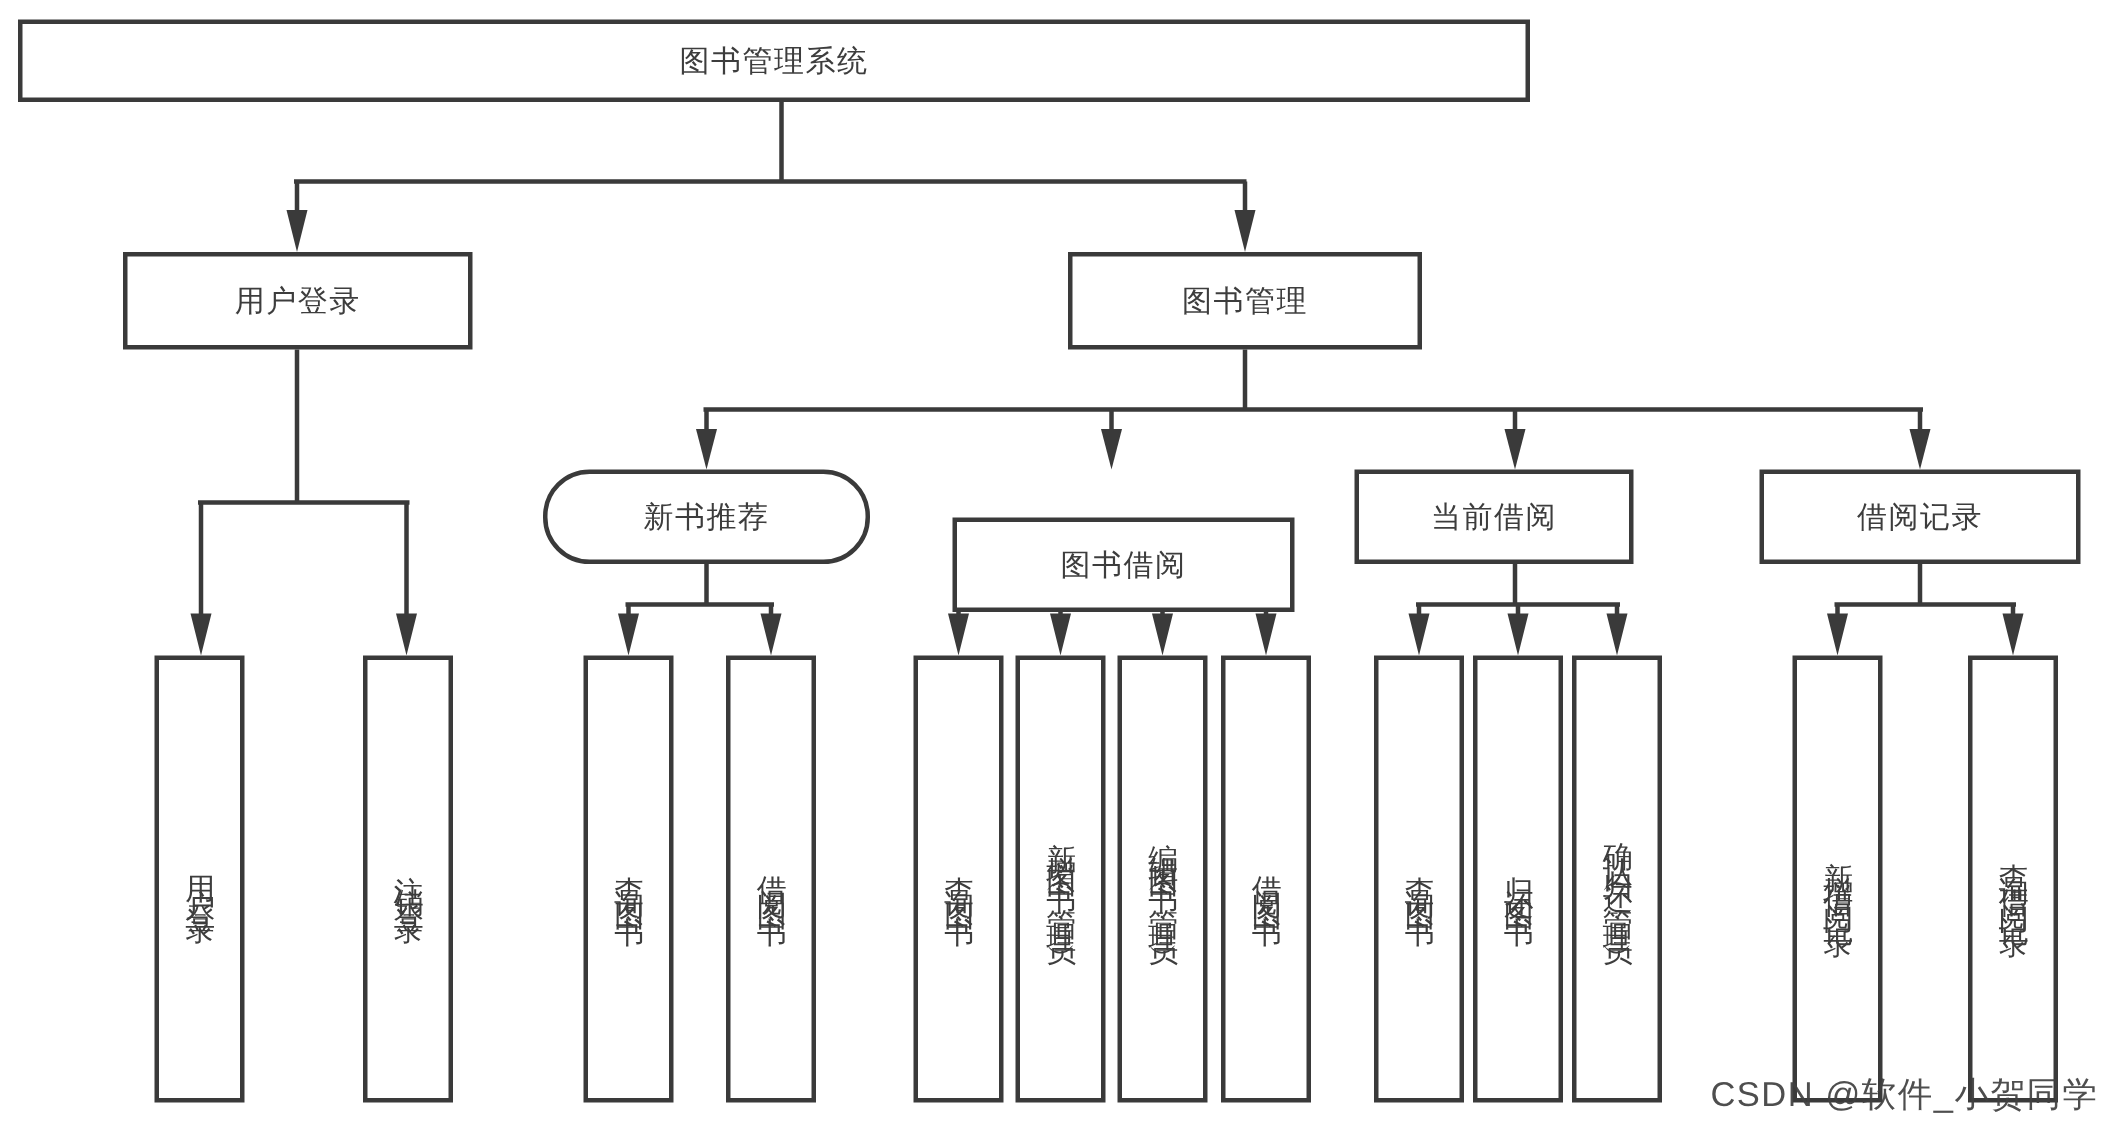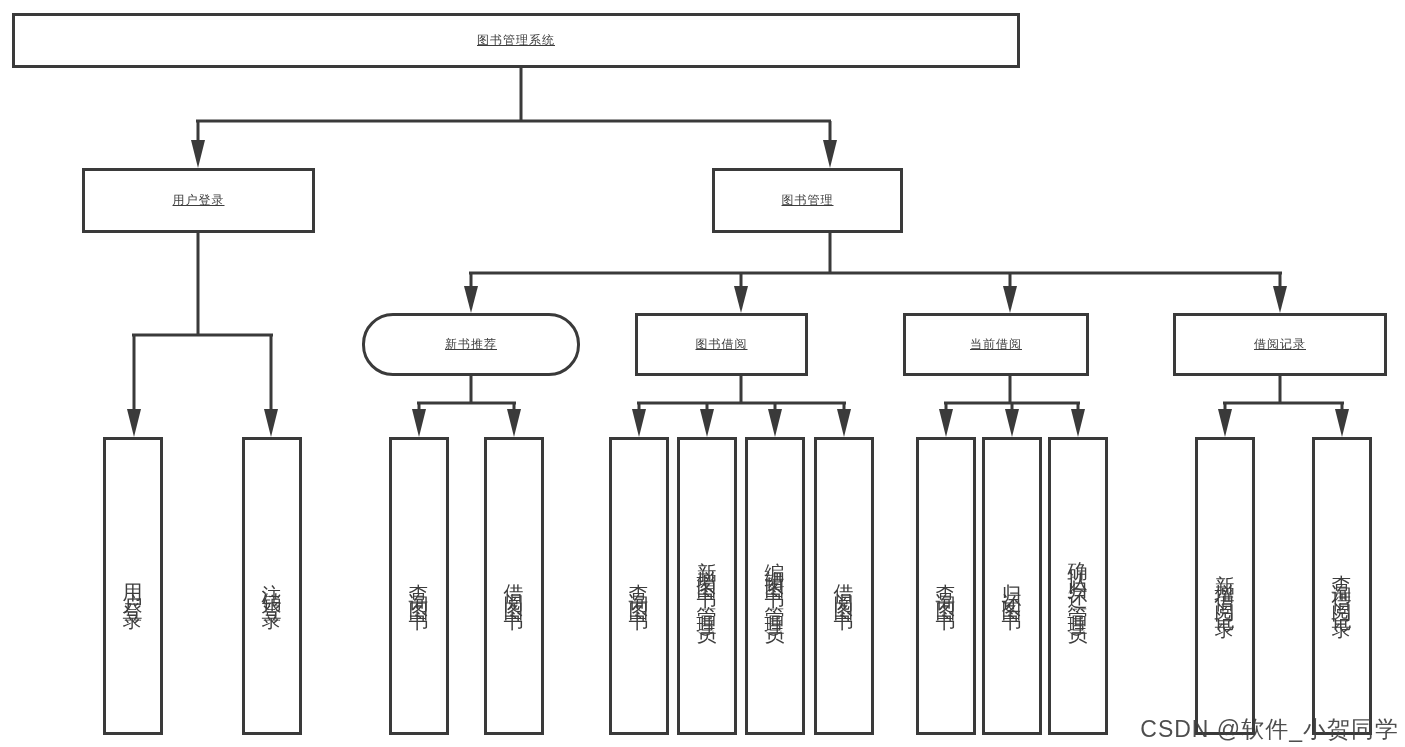--- a/index.html
+++ b/index.html
@@ -27,24 +27,23 @@
     box-sizing: border-box;
     border: 3px solid #3a3a3a;
     background: #ffffff;
     color: #3d3d3d;
     display: flex;
     align-items: center;
     justify-content: center;
     z-index: 1;
   }
   .node.h {
-    font-size: 12px;
+    font-size: 20px;
     letter-spacing: 1px;
     white-space: nowrap;
-    text-decoration: underline;
   }
   .node.v span {
     writing-mode: vertical-rl;
     text-orientation: mixed;
     font-size: 20px;
     line-height: 1;
     letter-spacing: 9px;
     color: #3d3d3d;
   }
   
@@ -112,24 +111,24 @@
       <polygon points="1071,409 1085,409 1078,437"></polygon>
 
       <polygon points="1218,409 1232,409 1225,437"></polygon>
       <polygon points="1335,409 1349,409 1342,437"></polygon>
     </g>
   </svg>
 
   <div class="node h root-box">图书管理系统</div>
 
   <div class="node h lvl2" style="left:82px;width:233px;">用户登录</div>
-  <div class="node h lvl2" style="left:712px;width:191px;">图书管理</div>
+  <div class="node h lvl2" style="left:712px;width:236px;">图书管理</div>
 
   <div class="node h lvl3" style="left:362px;width:218px;border-radius:31px;">新书推荐</div>
-  <div class="node h lvl3" style="left:635px;width:173px;">图书借阅</div>
+  <div class="node h lvl3" style="left:635px;width:228px;margin-top:32px;">图书借阅</div>
   <div class="node h lvl3" style="left:903px;width:186px;">当前借阅</div>
   <div class="node h lvl3" style="left:1173px;width:214px;text-align:center;">借阅记录</div>
 
   <div class="node v leaf" style="left:103px;">
     <span>用户登录</span>
   </div>
   <div class="node v leaf" style="left:242px;">
     <span>注销登录</span>
   </div>
 

